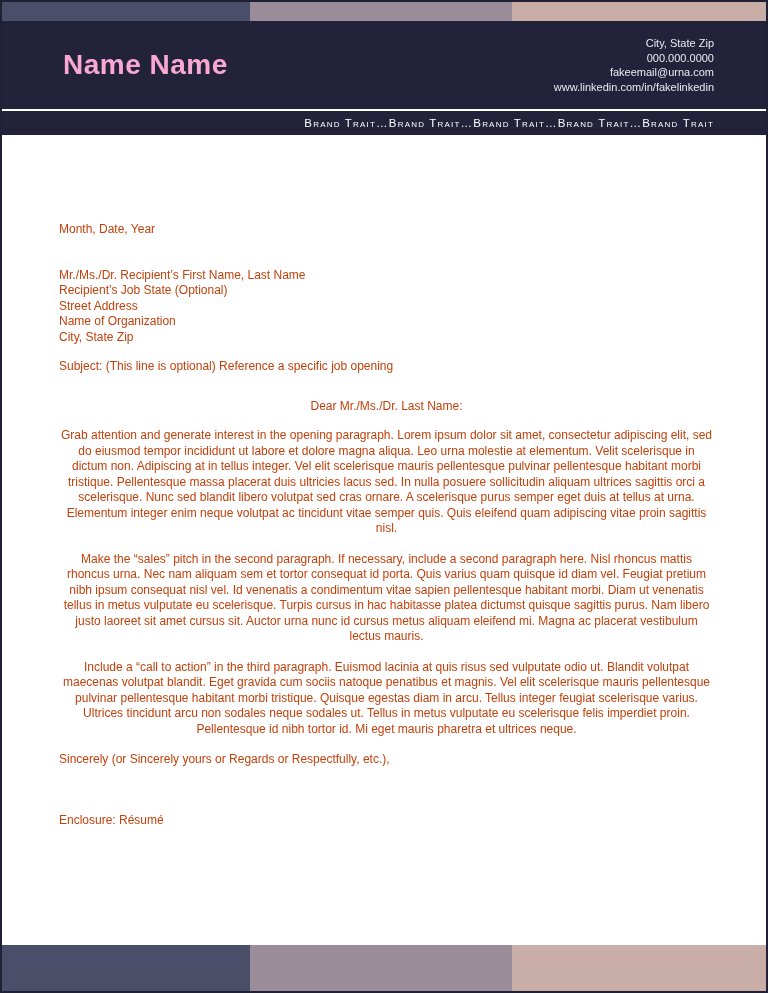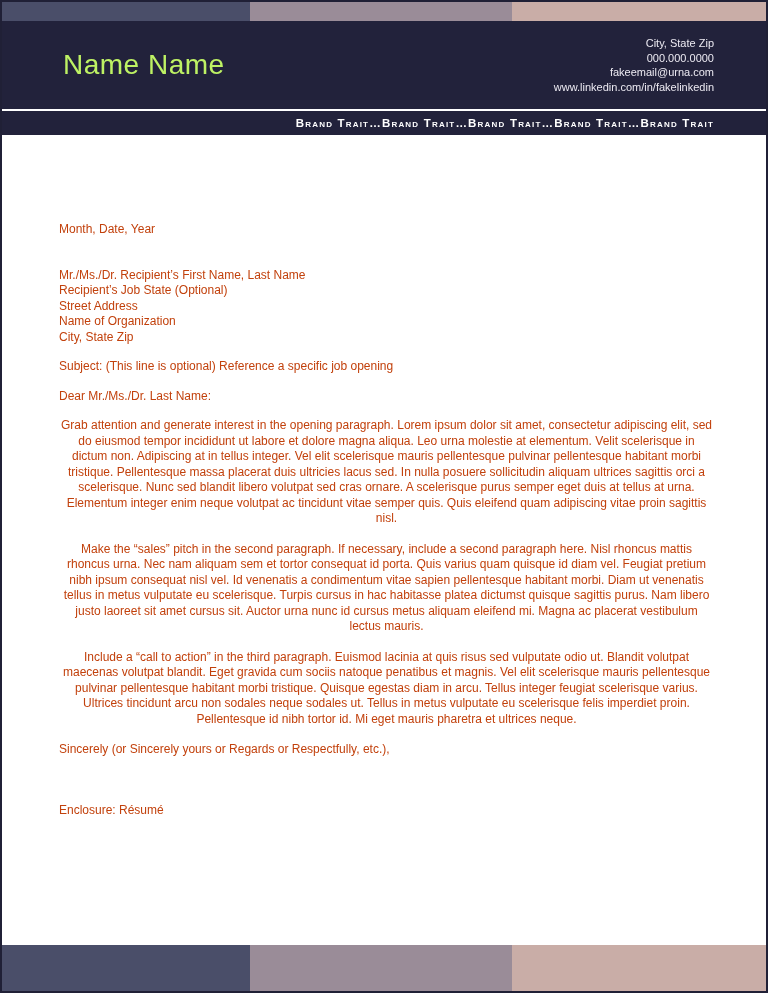--- a/index.html
+++ b/index.html
@@ -26,23 +26,23 @@
   
   .masthead {
     height: 88px;
     background: #22223b;
     display: flex;
     justify-content: space-between;
     align-items: center;
     padding: 0 52px 0 61px;
   }
   .masthead .name {
-    color: #bef264;
+    color: #f9a8d4;
     font-size: 28px;
-    font-weight: normal;
+    font-weight: bold;
     letter-spacing: 0.5px;
   }
   .contact-block {
     text-align: right;
     color: #eceaf2;
     font-size: 11px;
     line-height: 14.5px;
   }
 
   .header-divider { height: 2px; background: #ffffff; }
@@ -51,37 +51,37 @@
     height: 24px;
     background: #22223b;
     display: flex;
     align-items: center;
     justify-content: flex-end;
     padding-right: 52px;
   }
   .brand-text {
     color: #ffffff;
     font-size: 11.5px;
-    font-weight: bold;
+    font-weight: normal;
     font-variant: small-caps;
     letter-spacing: 1.2px;
     white-space: nowrap;
   }
 
   
   .letter {
     padding: 87px 52px 0 57px;
     font-size: 12px;
     line-height: 15.5px;
     color: #c2410c;
   }
   .date-line      { margin-bottom: 30px; }
   .recipient      { margin-bottom: 14px; }
-  .subject-line   { margin-bottom: 14px; }
-  .salutation     { margin-bottom: 14px; }
+  .subject-line   { margin-bottom: 24px; }
+  .salutation     { margin-bottom: 14px; text-align: center; }
   .para           { margin-bottom: 15px; text-align: center; }
   .closing-line   { margin-top: 0; margin-bottom: 45px; }
   .signature-name { margin-bottom: 16px; }
 </style>
 </head>
 <body>
 
 <div class="page">
 
   <div class="accent-bar top">

